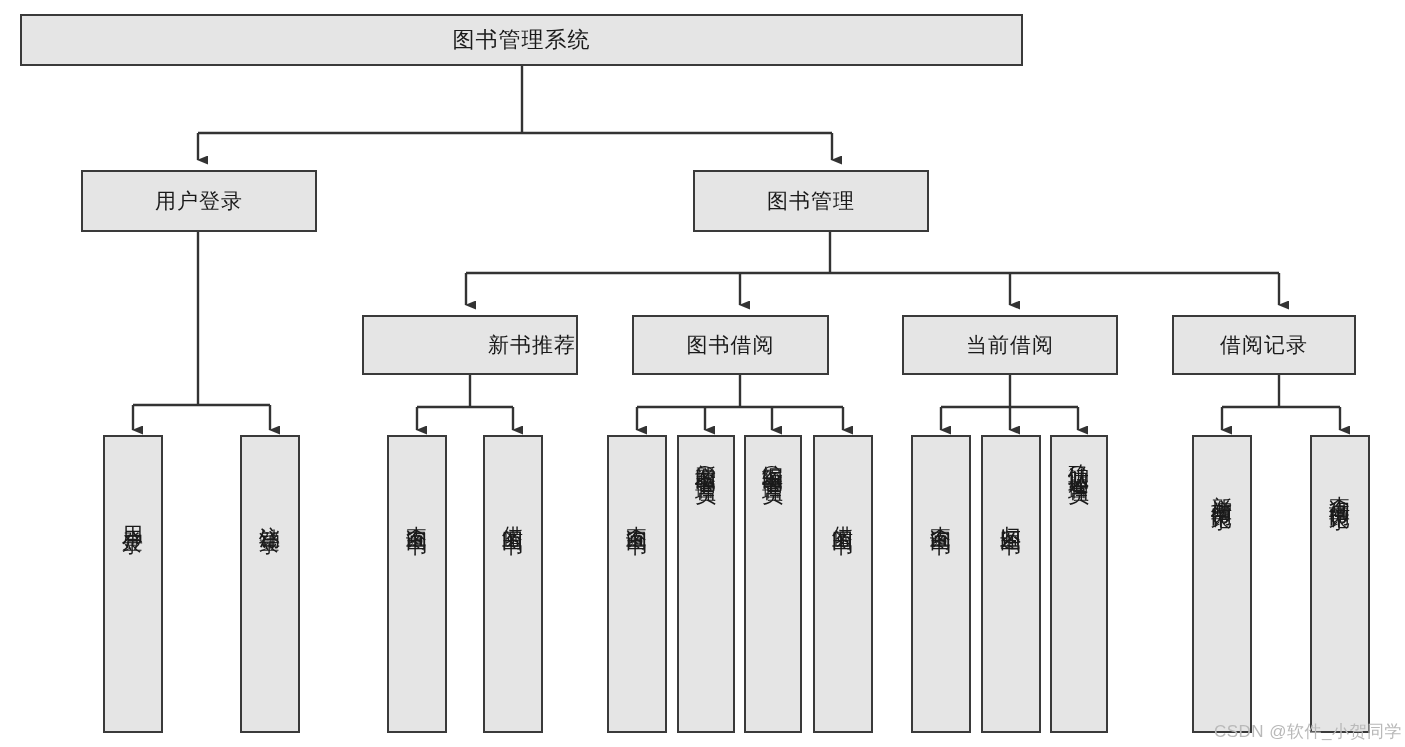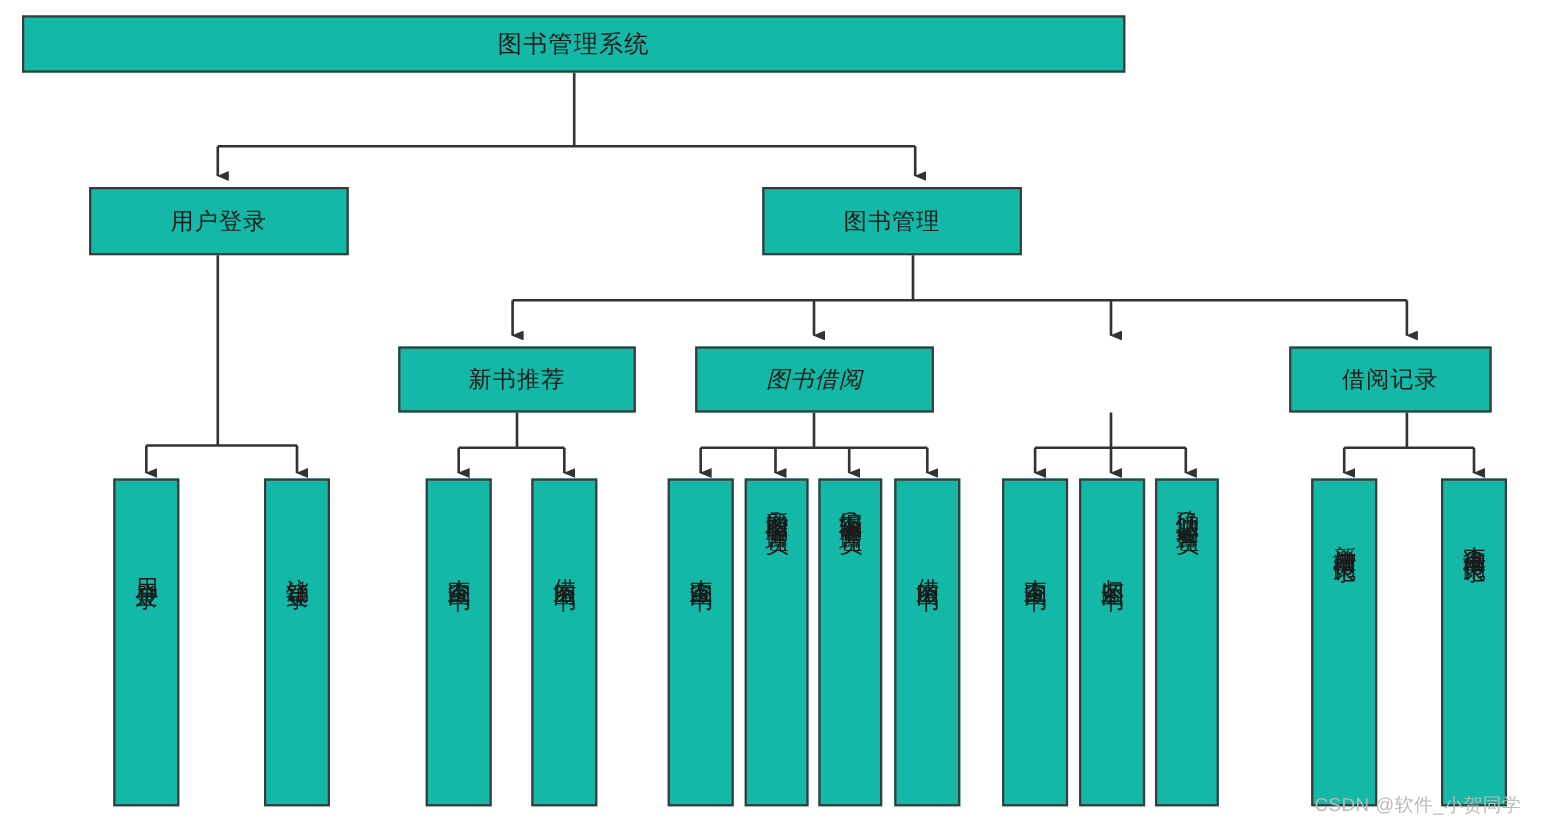--- a/index.html
+++ b/index.html
@@ -8,21 +8,21 @@
     background:#ffffff;
     font-family:"Liberation Sans","DejaVu Sans",sans-serif;
     overflow:hidden;
   }
   #stage{position:relative;width:1405px;height:747px;}
   svg#wires{position:absolute;left:0;top:0;width:1405px;height:747px;}
 
   .node{
     position:absolute;
     box-sizing:border-box;
-    background:#14b8a6;
+    background:#e5e5e5;
     border:2px solid #3a3a3a;
     display:flex;
     align-items:center;
     justify-content:center;
     color:#1a1a1a;
   }
   .node.h{           
     font-size:21px;
     letter-spacing:1px;
   }
@@ -36,21 +36,21 @@
     writing-mode:vertical-rl;
     text-orientation:upright;
     letter-spacing:3px;
     line-height:1;
     white-space:nowrap;
   }
   .node.root{font-size:22px;}
 
   .watermark{
     position:absolute;
-    right:22px;bottom:4px;
+    right:3px;bottom:4px;
     font-size:17px;
     color:#b9b9b9;
     letter-spacing:0.5px;
     white-space:nowrap;
   }
 </style>
 </head>
 <body>
 
 <div id="stage">
@@ -109,25 +109,28 @@
     <span>图书管理系统</span>
   </div>
 
   <div class="node h" style="left:81px;top:170px;width:236px;height:62px;">
     <span>用户登录</span>
   </div>
   <div class="node h" style="left:693px;top:170px;width:236px;height:62px;">
     <span>图书管理</span>
   </div>
 
-  <div class="node h" style="left:362px;top:315px;width:216px;height:60px;">
+  <div class="node h" style="left:362px;top:315px;width:216px;height:60px;justify-content:flex-end;">
     <span>新书推荐</span>
   </div>
-  <div class="node h" style="left:632px;top:315px;width:217px;height:60px;font-style:italic;">
+  <div class="node h" style="left:632px;top:315px;width:197px;height:60px;">
     <span>图书借阅</span>
+  </div>
+  <div class="node h" style="left:902px;top:315px;width:216px;height:60px;">
+    <span>当前借阅</span>
   </div>
   <div class="node h" style="left:1172px;top:315px;width:184px;height:60px;">
     <span>借阅记录</span>
   </div>
 
   <div class="node v" style="left:103px;top:435px;width:60px;height:298px;padding-top:72px;">
     <span class="vtext">用户登录</span>
   </div>
   <div class="node v" style="left:240px;top:435px;width:60px;height:298px;padding-top:72px;">
     <span class="vtext">注销登录</span>

